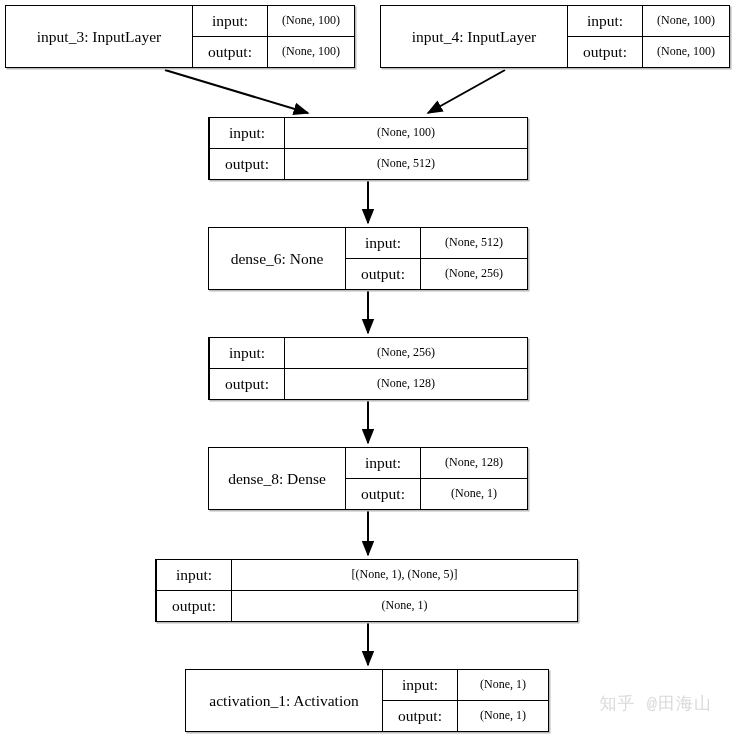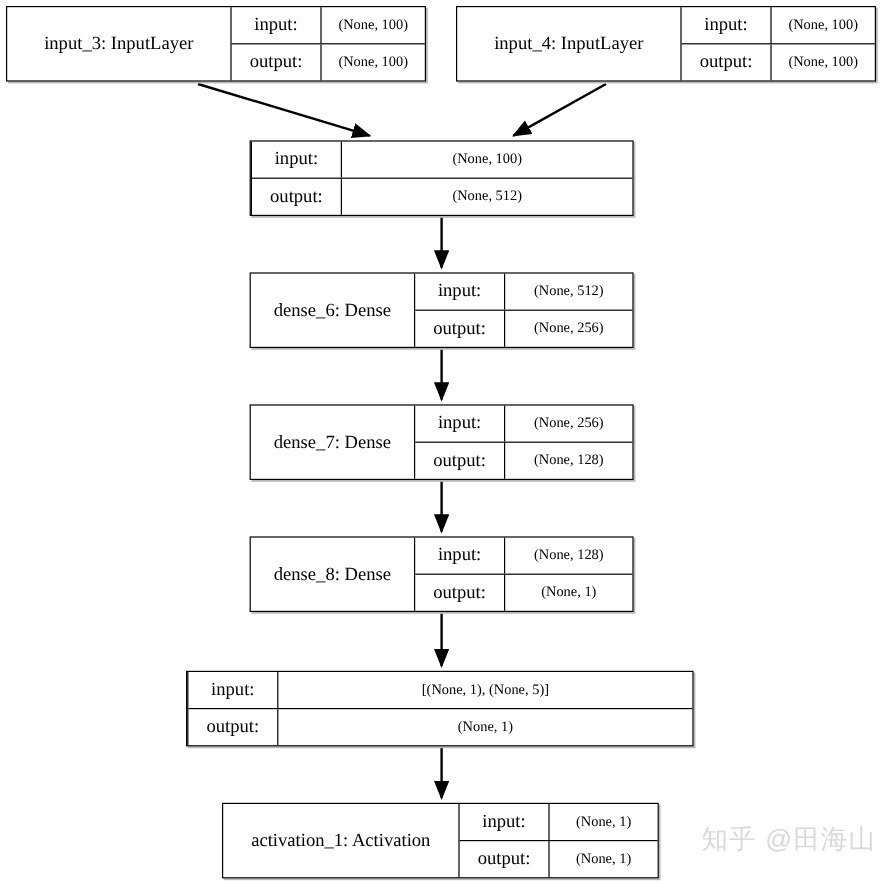--- a/index.html
+++ b/index.html
@@ -83,25 +83,25 @@
     position: absolute;
     left: 0;
     top: 0;
     width: 736px;
     height: 737px;
     pointer-events: none;
   }
   
   #watermark {
     position: absolute;
-    right: 6px;
+    right: 24px;
     bottom: 22px;
-    font-size: 22px;
+    font-size: 17px;
     color: #d9d9d9;
-    font-family: Liberation Sans, sans-serif;
+    font-family: Liberation Mono, monospace;
     letter-spacing: 1px;
     white-space: nowrap;
     user-select: none;
   }
 </style>
 </head>
 <body>
 
 <div id="canvas">
 
@@ -155,34 +155,33 @@
             <div class="io-label" style="width: 74px; flex: 0 0 74px;">input:</div>
             <div class="io-value">(None, 100)</div>
           </div>
           <div class="io-row bottom">
             <div class="io-label" style="width: 74px; flex: 0 0 74px;">output:</div>
             <div class="io-value">(None, 512)</div>
           </div>
         </div>
       </div>
       <div class="node" style="left: 208px; top: 227px; width: 320px; height: 63px;">
-        <div class="node-name" style="width: 136px; flex: 0 0 136px;">dense_6: Dense</div>
+        <div class="node-name" style="width: 136px; flex: 0 0 136px;">dense_6: None</div>
         <div class="node-io">
           <div class="io-row top">
             <div class="io-label" style="width: 74px; flex: 0 0 74px;">input:</div>
             <div class="io-value">(None, 512)</div>
           </div>
           <div class="io-row bottom">
             <div class="io-label" style="width: 74px; flex: 0 0 74px;">output:</div>
             <div class="io-value">(None, 256)</div>
           </div>
         </div>
       </div>
       <div class="node" style="left: 208px; top: 337px; width: 320px; height: 63px;">
-        <div class="node-name" style="width: 136px; flex: 0 0 136px;">dense_7: Dense</div>
         <div class="node-io">
           <div class="io-row top">
             <div class="io-label" style="width: 74px; flex: 0 0 74px;">input:</div>
             <div class="io-value">(None, 256)</div>
           </div>
           <div class="io-row bottom">
             <div class="io-label" style="width: 74px; flex: 0 0 74px;">output:</div>
             <div class="io-value">(None, 128)</div>
           </div>
         </div>

